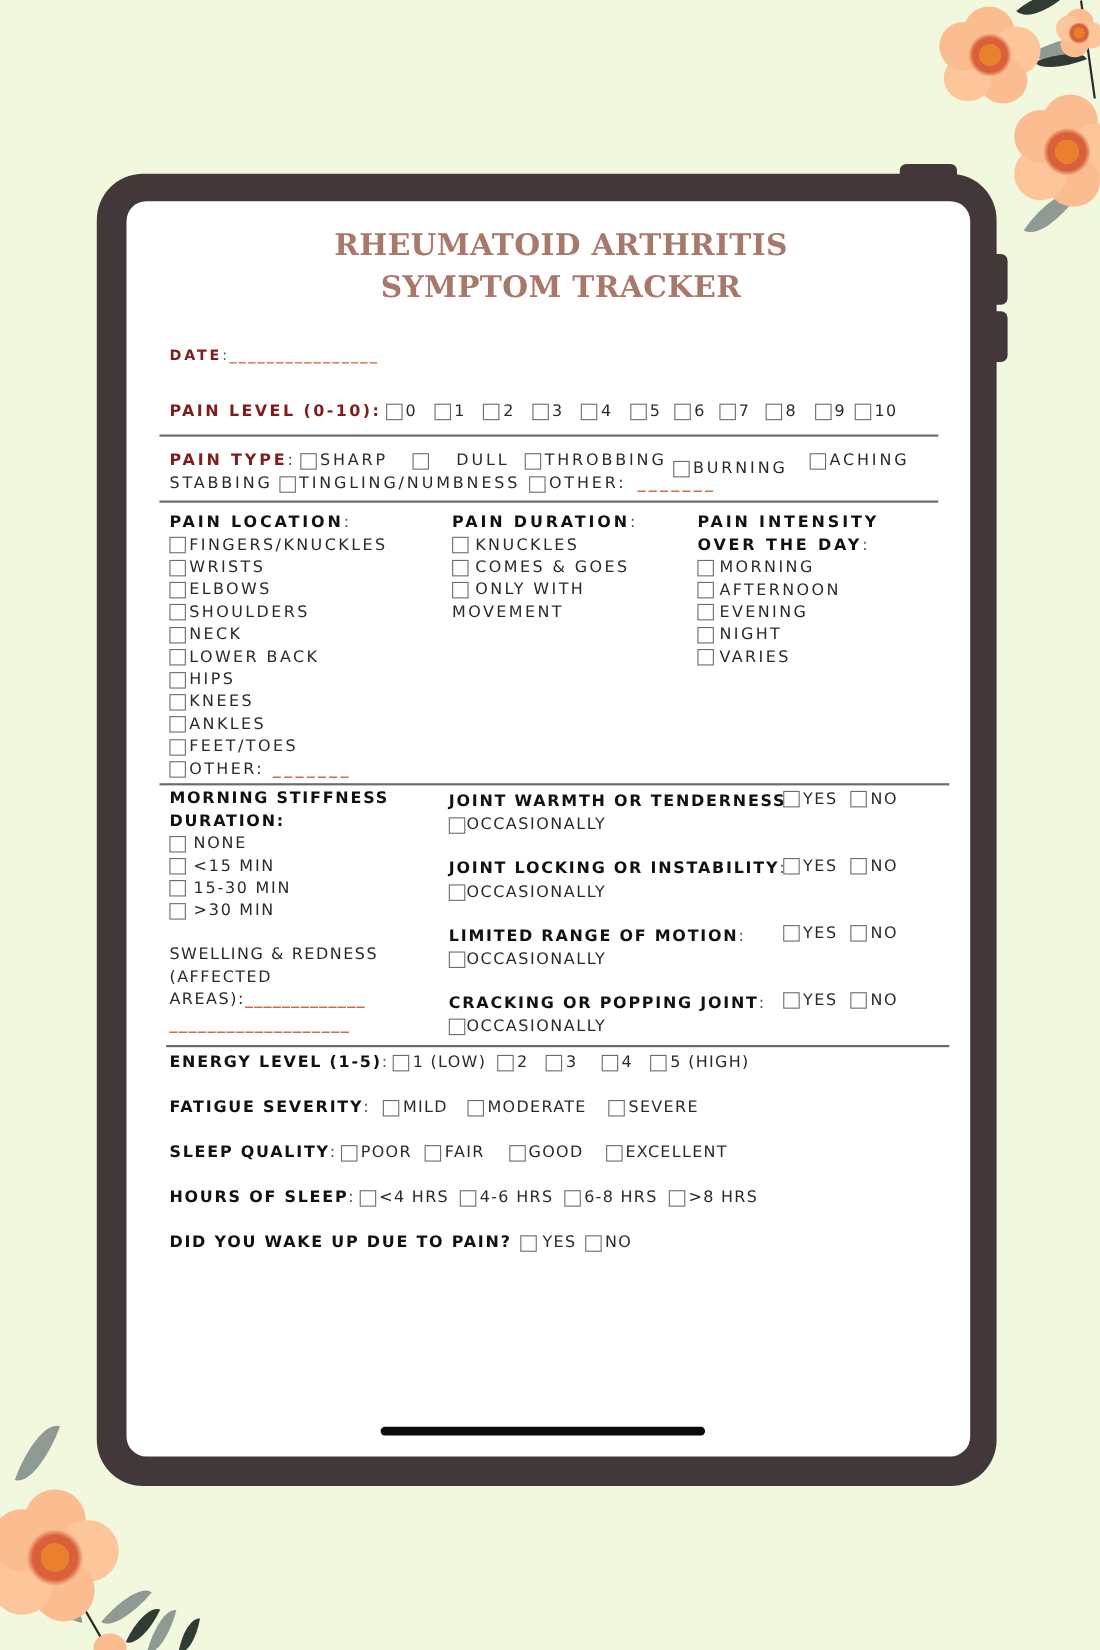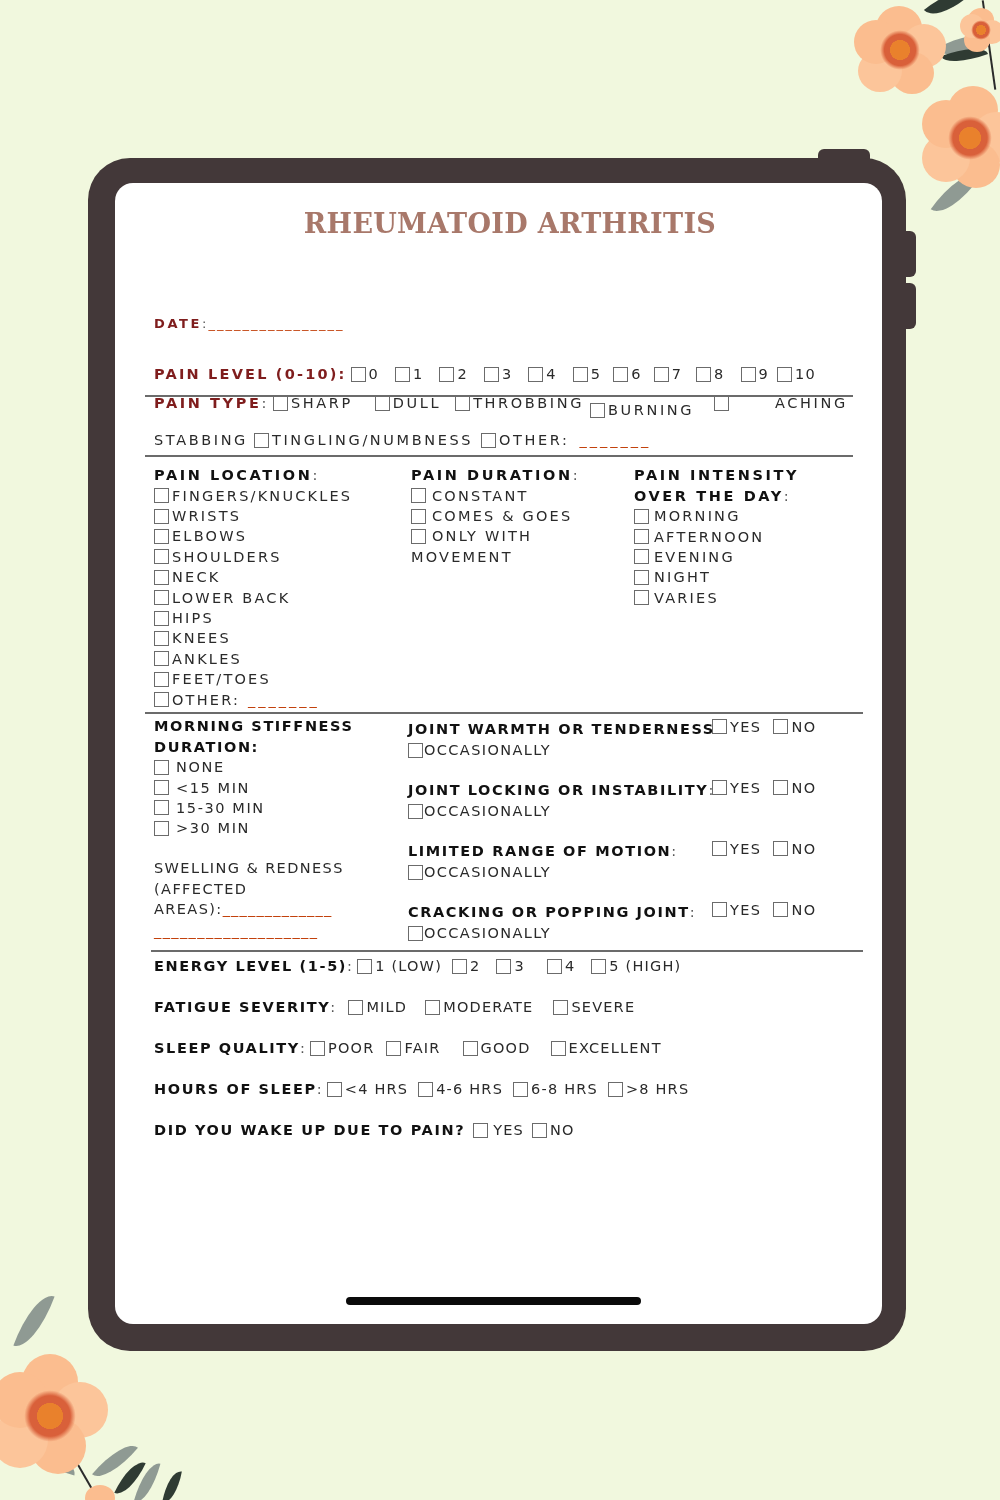--- a/index.html
+++ b/index.html
@@ -123,20 +123,21 @@
 
 <div class="tablet-btn" style="left:818px;top:149px;width:52px;height:20px;"></div>
 <div class="tablet-btn" style="left:898px;top:231px;width:18px;height:46px;"></div>
 <div class="tablet-btn" style="left:898px;top:283px;width:18px;height:46px;"></div>
 <div class="tablet"></div>
 <div class="screen"></div>
 <div class="home-bar"></div>
 
 <div class="title">
   <div>RHEUMATOID ARTHRITIS</div>
+  <div>SYMPTOM TRACKER</div>
 </div>
 
 <div class="row" style="left:154px;top:316px;font-size:13px;">
   <span class="lbl">DATE</span>
   <span class="colon" style="margin-right:0">:</span>
   <span class="blank">________________</span>
 </div>
 
 <div class="row" style="left:154px;top:366px;letter-spacing:1.2px;">
   <span class="lbl" style="letter-spacing:2.2px;margin-right:4px;">PAIN LEVEL (0-10):</span>
@@ -181,40 +182,40 @@
       <span>9</span>
     </span>
   <span class="opt" style="margin-right:0;">
       <span class="box"></span>
       <span>10</span>
     </span>
 </div>
 
 <div class="divider" style="left:145px;top:395px;width:708px;"></div>
 
-<div class="row" style="left:154px;top:388px;letter-spacing:2.6px;">
+<div class="row" style="left:154px;top:404px;letter-spacing:2.6px;">
   <span class="lbl">PAIN TYPE</span>
   <span class="colon">:</span>
   <span class="opt" style="margin-right:22px;">
       <span class="box"></span>
       <span>SHARP</span>
     </span>
-  <span class="opt" style="margin-right:14px;">
+  <span class="opt" style="margin-right:14px;gap:22px;">
       <span class="box"></span>
       <span>DULL</span>
     </span>
   <span class="opt" style="margin-right:6px;">
       <span class="box"></span>
       <span>THROBBING</span>
     </span>
   <span class="opt" style="margin-right:20px;margin-top:14px;">
       <span class="box"></span>
       <span>BURNING</span>
     </span>
-  <span class="opt" style="margin-right:0;gap:43px;">
+  <span class="opt" style="margin-right:0;">
       <span class="box"></span>
       <span>ACHING</span>
     </span>
 </div>
 <div class="row" style="left:154px;top:432px;letter-spacing:2.6px;">
   <span style="margin-right:6px;">STABBING</span>
   <span class="opt" style="margin-right:8px;">
       <span class="box"></span>
       <span>TINGLING/NUMBNESS</span>
     </span>
@@ -273,21 +274,21 @@
       <span class="box"></span>
       <span style="margin-right:8px;">OTHER:</span>
       <span class="blank" style="letter-spacing:3px;">_______</span>
     </div>
 </div>
 
 <div class="col" style="left:411px;top:465px;">
   <div class="head"><span>PAIN DURATION</span><span class="colon">:</span></div>
   <div class="item">
       <span class="box" style="margin-right:6px;"></span>
-      <span>CONSTANT</span>
+      <span>KNUCKLES</span>
     </div>
   <div class="item">
       <span class="box" style="margin-right:6px;"></span>
       <span>COMES &amp; GOES</span>
     </div>
   <div class="item">
       <span class="box" style="margin-right:6px;"></span>
       <span>ONLY WITH</span>
     </div>
   <div class="cont">MOVEMENT</div>

